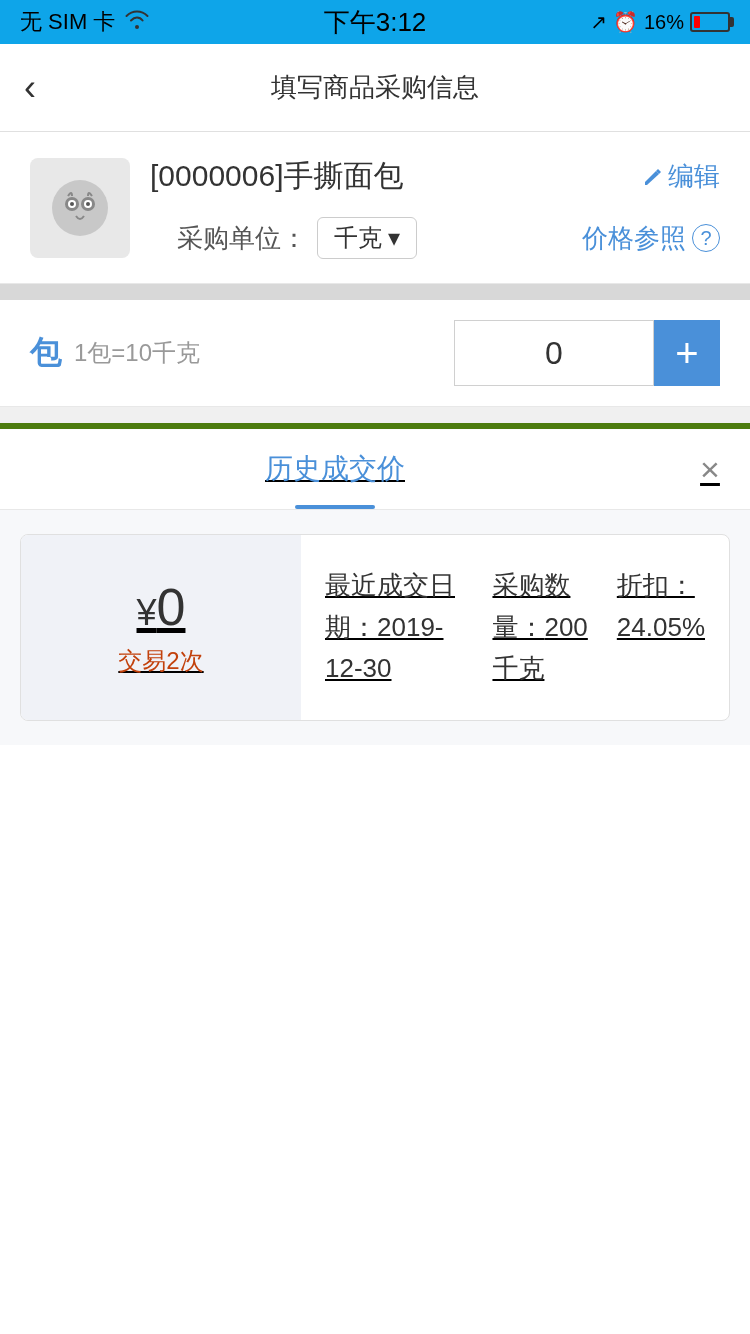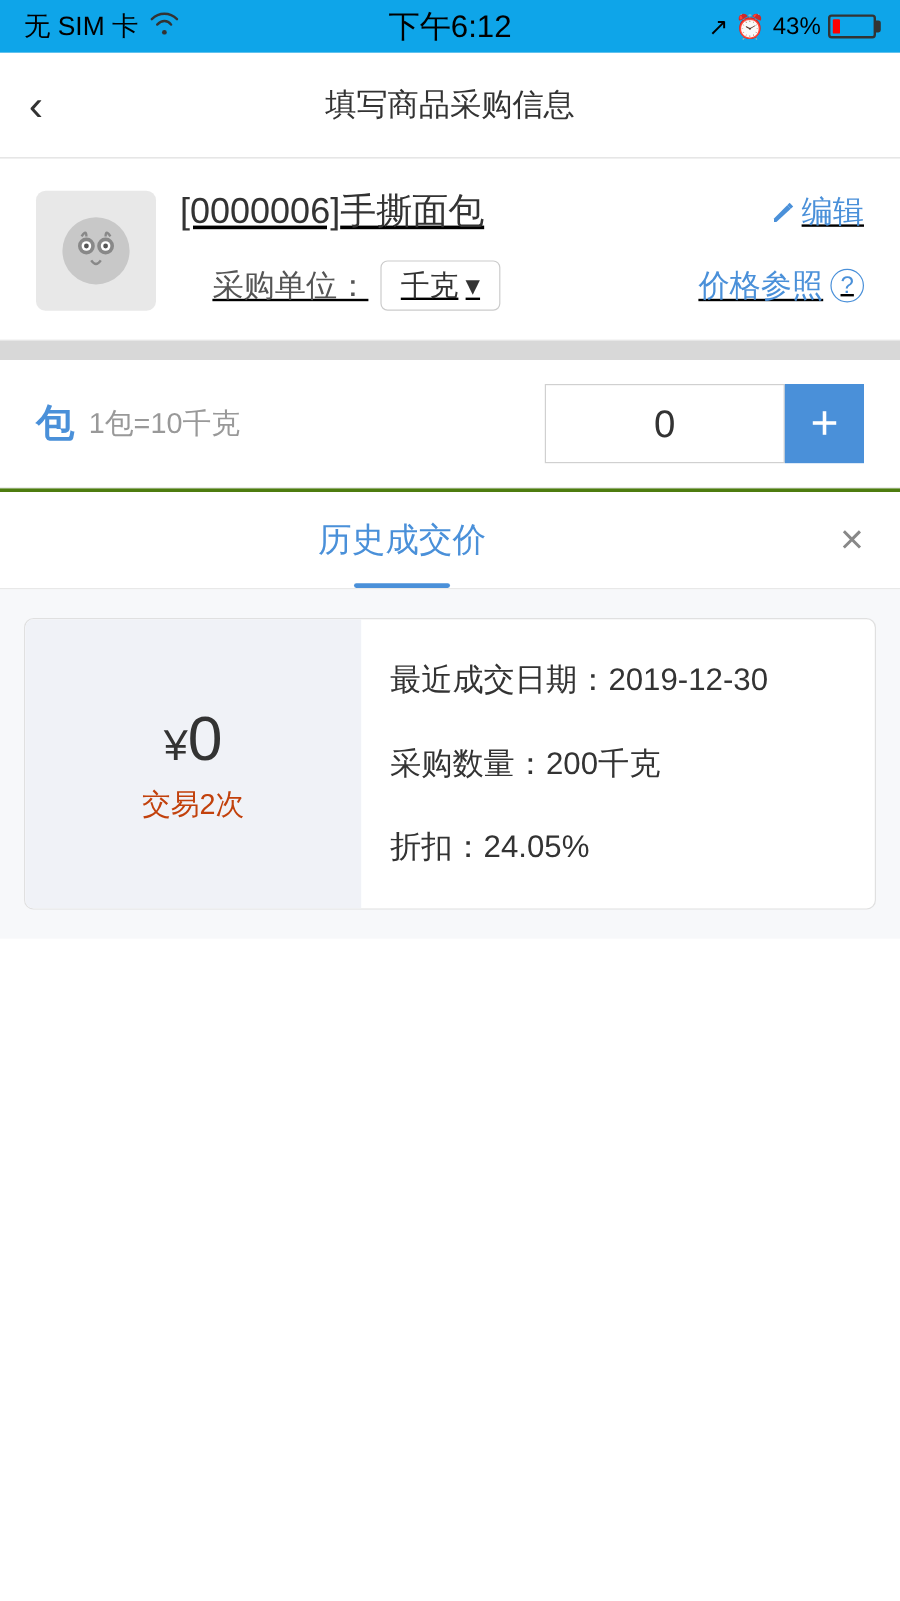--- a/index.html
+++ b/index.html
@@ -97,23 +97,22 @@
 
     
     .product-card {
       background: #ffffff;
       margin-top: 0;
       padding: 24px 30px;
       border-bottom: 1px solid #e8e8e8;
     }
     .product-header {
       display: flex;
-      align-items: flex-end;
+      align-items: center;
       gap: 20px;
-      text-decoration: underline;
     }
     .product-image {
       width: 100px;
       height: 100px;
       background: #e8e8e8;
       border-radius: 8px;
       display: flex;
       align-items: center;
       justify-content: center;
       flex-shrink: 0;
@@ -231,22 +230,23 @@
       display: flex;
       align-items: center;
       justify-content: center;
       cursor: pointer;
       border: none;
     }
 
     
     .tab-panel {
       background: #f7f8fa;
-      border-top: 3px solid #4d7c0f;
-      margin-top: 0;
+      border-top: 6px solid #4d7c0f;
+      margin-top: 16px;
+      text-decoration: underline;
     }
     .tab-header {
       display: flex;
       align-items: center;
       background: #ffffff;
       border-bottom: 1px solid #e8e8e8;
       position: relative;
     }
     .tab-item {
       flex: 1;
@@ -315,23 +315,23 @@
     }
     .history-count {
       font-size: 24px;
       color: #c2410c;
       margin-top: 8px;
     }
     .history-right {
       flex: 1;
       padding: 30px 24px;
       display: flex;
-      flex-direction: column;
+      flex-direction: row;
       justify-content: flex-end;
-      gap: 28px;
+      gap: 16px;
     }
     .history-detail {
       font-size: 26px;
       color: #333;
       line-height: 1.6;
     }
 
     
     .page-rest {
       background: #ffffff;
@@ -345,25 +345,25 @@
   <div class="status-left">
     <span>无 SIM 卡</span>
     <span>
       <svg width="28" height="20" viewBox="0 0 28 20" fill="none">
         <path d="M14 16a2 2 0 1 1 0 4 2 2 0 0 1 0-4z" fill="#333"></path>
         <path d="M8 11.5C9.9 9.5 11.8 8.5 14 8.5s4.1 1 5.6 3" stroke="#333" stroke-width="2" fill="none" stroke-linecap="round"></path>
         <path d="M3.5 7C6.5 4 10 2.5 14 2.5s7.5 1.5 10.5 4.5" stroke="#333" stroke-width="2" fill="none" stroke-linecap="round"></path>
       </svg>
     </span>
   </div>
-  <div class="status-center">下午6:12</div>
+  <div class="status-center">下午3:12</div>
   <div class="status-right">
     <span style="font-size:20px;">↗</span>
     <span style="font-size:20px;">⏰</span>
-    <span>43%</span>
+    <span>16%</span>
     <span class="battery-icon">
       <span class="battery-fill"></span>
     </span>
   </div>
 </div>
 
 <div class="nav-bar">
   <span class="nav-back">‹</span>
   <span class="nav-title">填写商品采购信息</span>
 </div>

